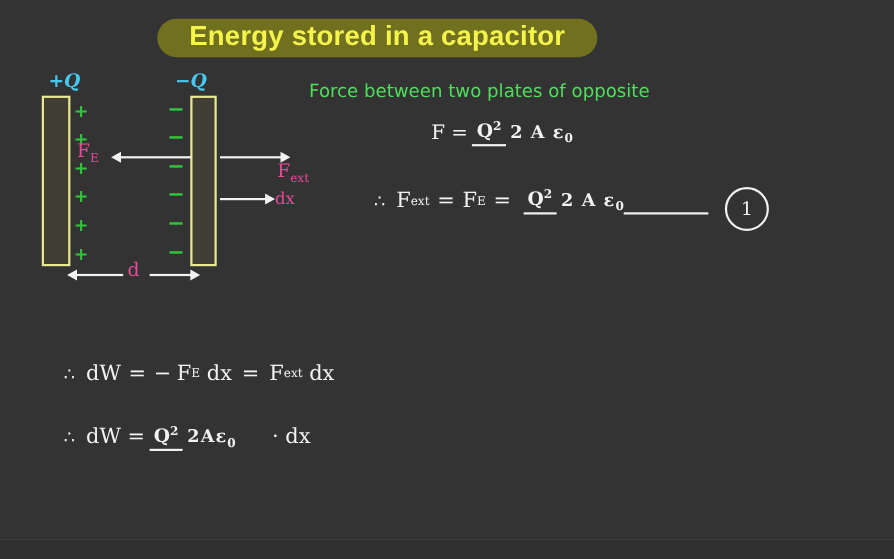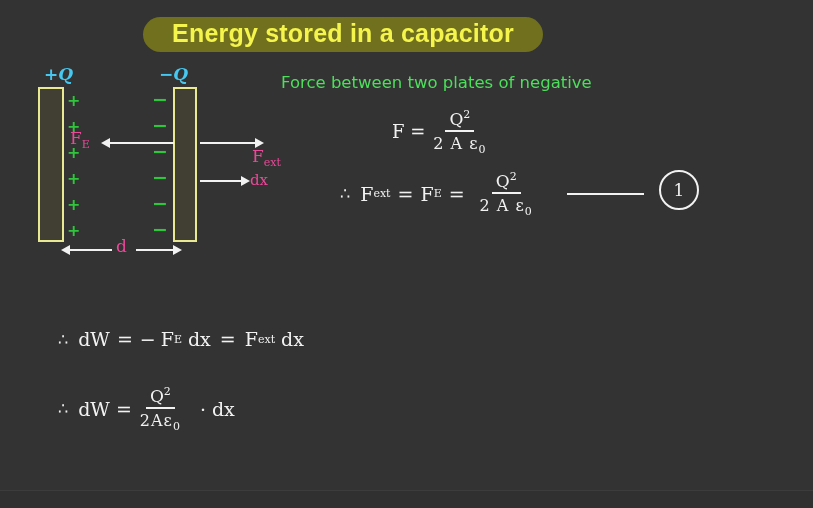--- a/index.html
+++ b/index.html
@@ -132,24 +132,25 @@
   .eq {
     position: absolute;
     color: #f2f2f2;
     font-family: "DejaVu Serif", serif;
     white-space: nowrap;
     display: flex;
     align-items: center;
   }
   .frac {
     display: inline-flex;
-    flex-direction: column;
+    flex-direction: row;
     align-items: center;
     vertical-align: middle;
     margin: 0 4px;
+    font-weight: bold;
   }
   .frac .num {
     padding: 0 4px 1px 4px;
     border-bottom: 2px solid #f2f2f2;
     font-size: 17px;
   }
   .frac .den {
     padding: 2px 4px 0 4px;
     font-size: 16px;
     letter-spacing: 1px;
@@ -244,21 +245,21 @@
     <div class="arrow-head right" style="left:213px; top:114px;"></div>
     <div class="force-label" style="left:222px; top:109px; font-size:15px;">dx</div>
 
     <div class="arrow-line" style="left:42px; top:187px; width:42px;"></div>
     <div class="arrow-head left" style="left:33px; top:183px;"></div>
     <div class="arrow-line" style="left:108px; top:187px; width:38px;"></div>
     <div class="arrow-head right" style="left:145px; top:183px;"></div>
     <div class="force-label" style="left:88px; top:174px; font-size:17px;">d</div>
   </div>
 
-  <div id="heading-force">Force between two plates of negative</div>
+  <div id="heading-force">Force between two plates of opposite</div>
 
   <div class="eq" id="eq-force">
     <span>F =</span>
     <span class="frac">
       <span class="num">
         <span>Q</span><sup>2</sup>
       </span>
       <span class="den">
         <span>2 A ε</span><sub>0</sub>
       </span>
@@ -305,19 +306,19 @@
     <span class="therefore">∴</span>
     <span>dW =</span>
     <span class="frac">
       <span class="num">
         <span>Q</span><sup>2</sup>
       </span>
       <span class="den">
         <span>2Aε</span><sub>0</sub>
       </span>
     </span>
-    <span style="margin-left:11px">· dx</span>
+    <span style="margin-left:24px">· dx</span>
   </div>
 
   <div id="bottom-divider"></div>
   <div id="bottom-strip"></div>
 
 </div>
 
 </body></html>

